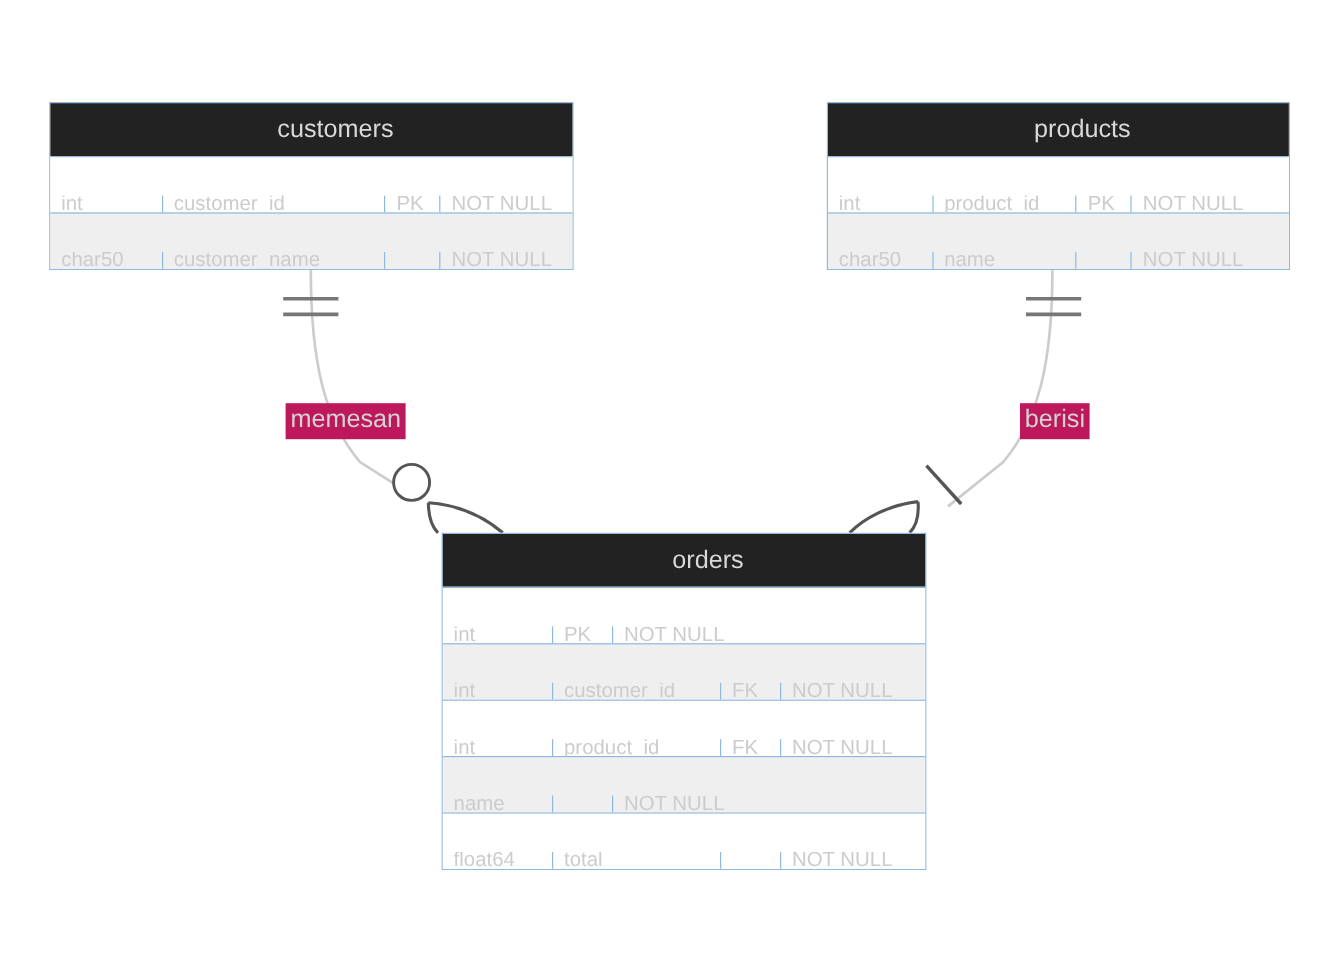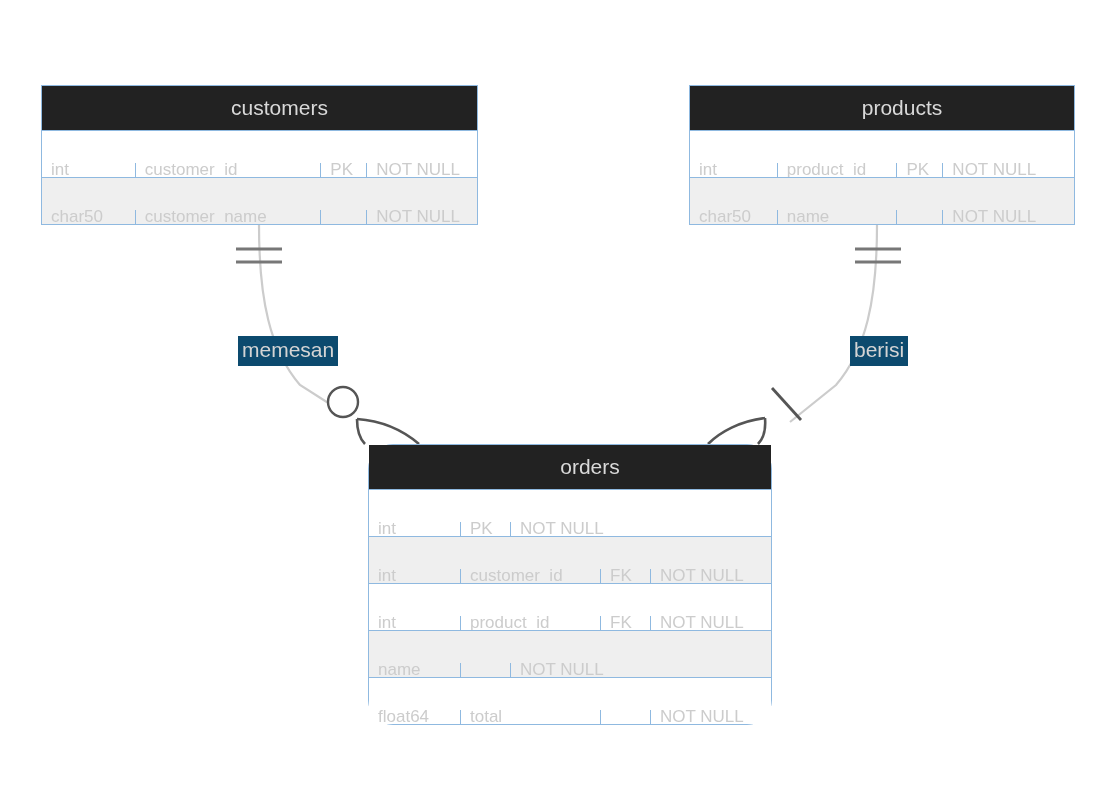--- a/index.html
+++ b/index.html
@@ -89,21 +89,21 @@
   .e-products .c-null { width: 131px; }
 
   .e-orders .c-type { width: 92px; }
   .e-orders .c-name { width: 140px; }
   .e-orders .c-key  { width: 50px; }
   .e-orders .c-null { width: 120px; }
 
   
   .rel-label {
     position: absolute;
-    background: #0c4a6e;
+    background: #be185d;
     color: #d4d4d4;
     font-size: 21px;
     line-height: 26px;
     padding: 1px 4px 3px 4px;
     white-space: nowrap;
   }
 </style>
 </head>
 <body>
 
@@ -163,21 +163,21 @@
       <div class="cell c-null">NOT NULL</div>
     </div>
     <div class="attr-row even">
       <div class="cell c-type">char50</div>
       <div class="cell c-name">name</div>
       <div class="cell c-key"></div>
       <div class="cell c-null">NOT NULL</div>
     </div>
   </div>
 
-  <div class="entity e-orders" style="left:368px; top:444px; width:404px;border-radius:25px;">
+  <div class="entity e-orders" style="left:368px; top:444px; width:404px;">
     <div class="entity-title">orders</div>
 
     <div class="attr-row odd">
       <div class="cell c-type">int</div>
       <div class="cell c-key">PK</div>
       <div class="cell c-null">NOT NULL</div>
     </div>
     <div class="attr-row even">
       <div class="cell c-type">int</div>
       <div class="cell c-name">customer_id</div>

